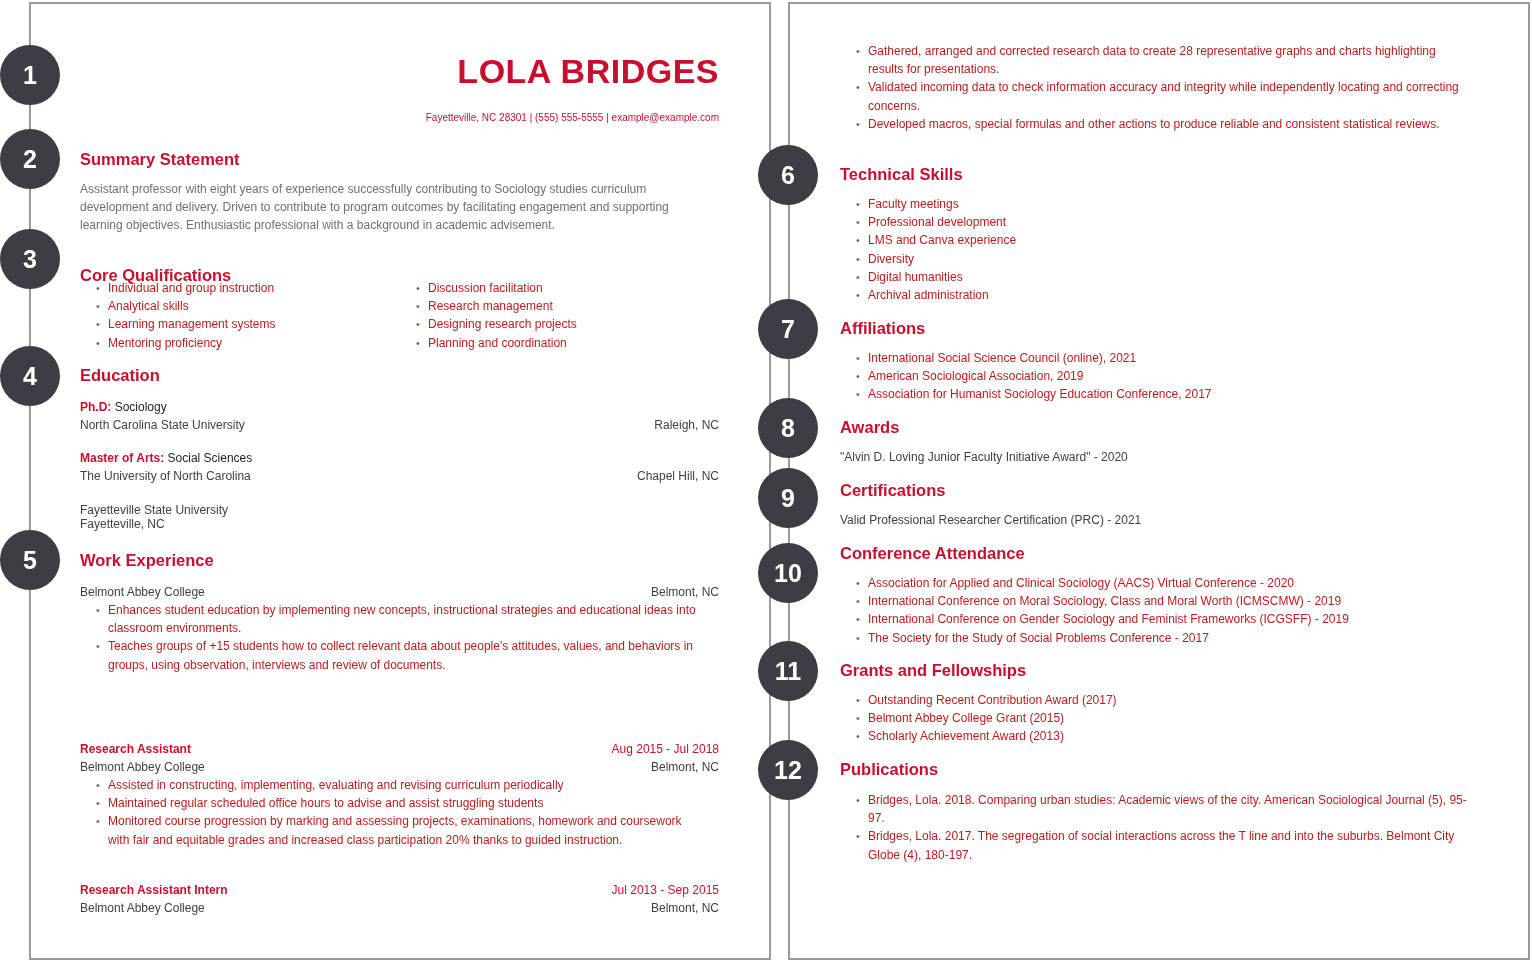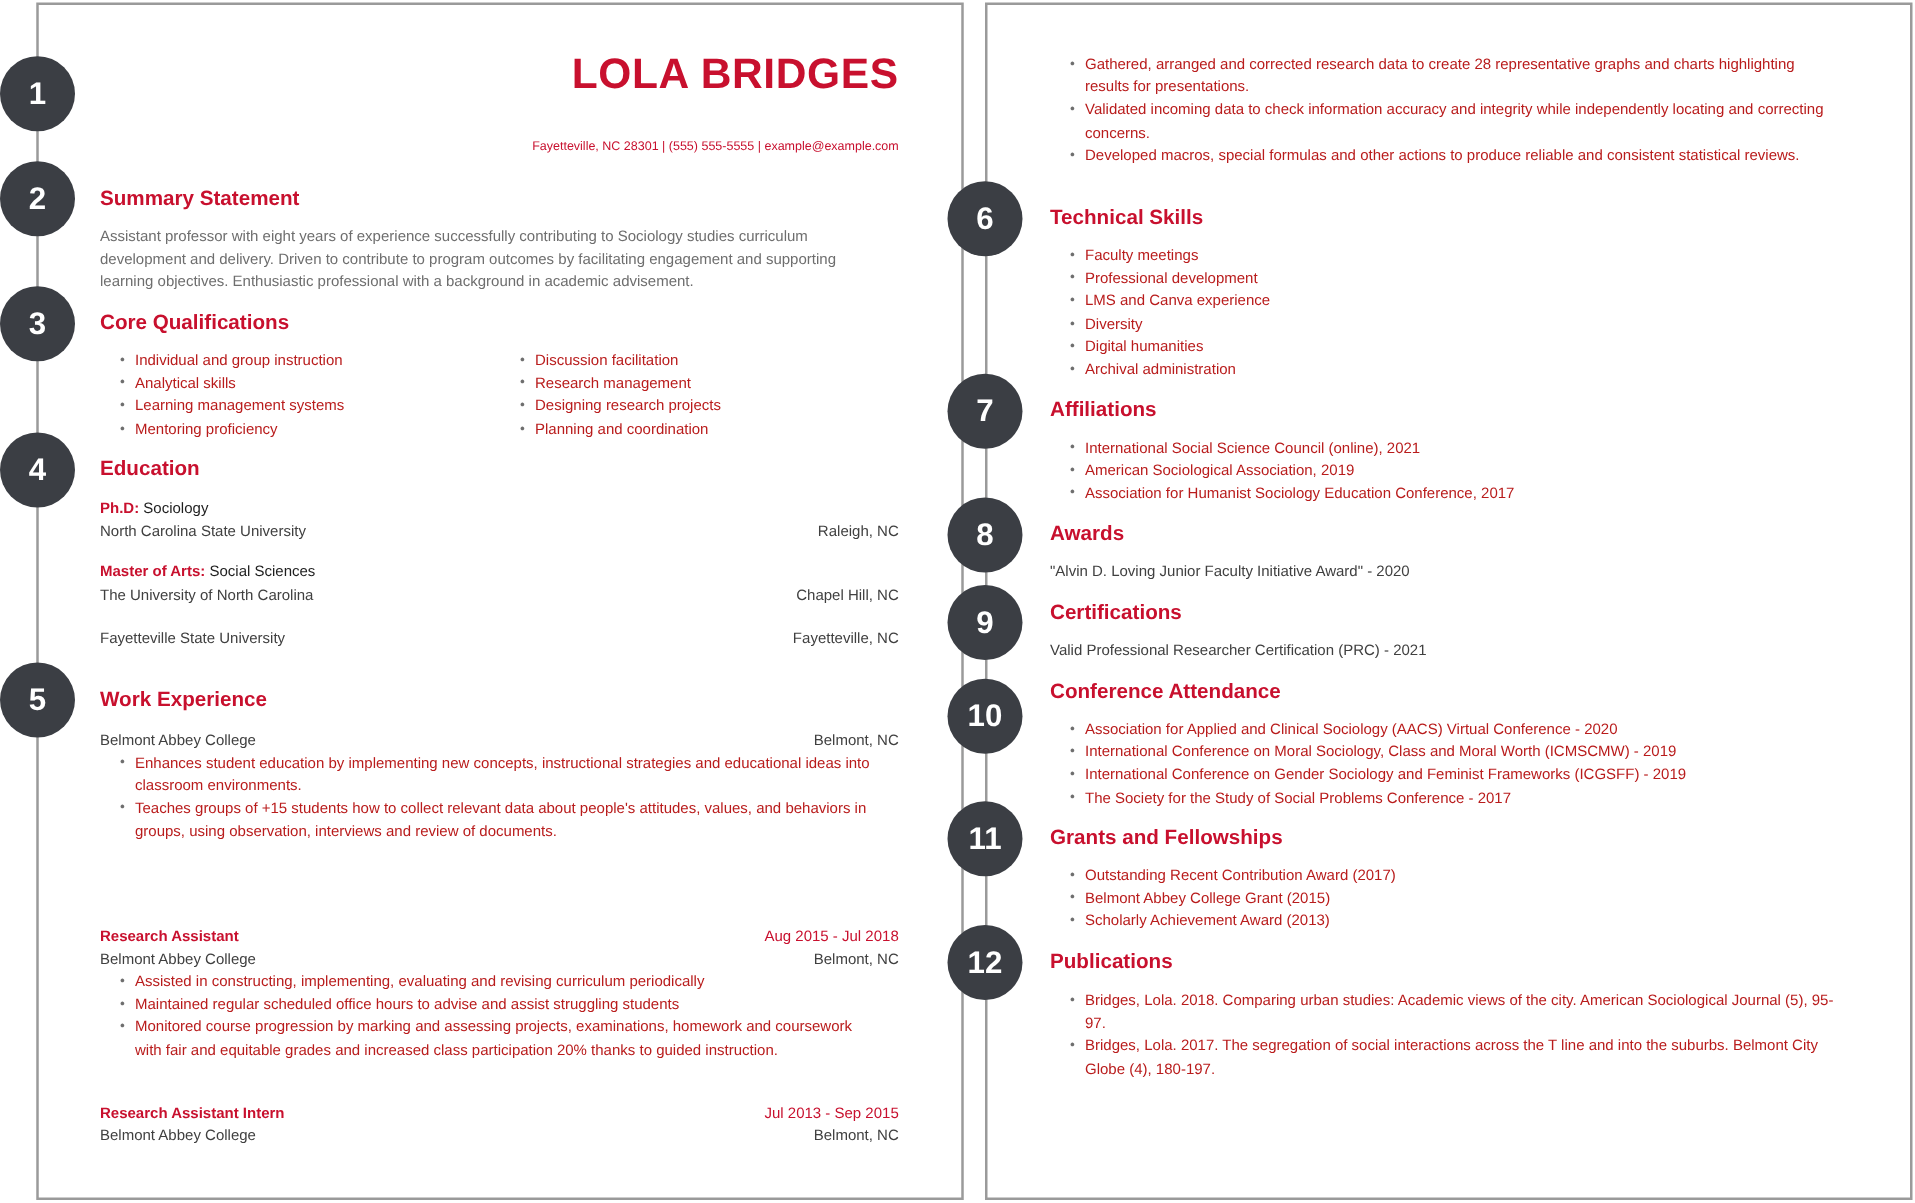--- a/index.html
+++ b/index.html
@@ -48,27 +48,27 @@
 <div class="badge" style="left:0;top:530px;">5</div>
 
 <div class="badge" style="left:758px;top:145px;">6</div>
 <div class="badge" style="left:758px;top:299px;">7</div>
 <div class="badge" style="left:758px;top:398px;">8</div>
 <div class="badge" style="left:758px;top:468px;">9</div>
 <div class="badge" style="left:758px;top:543px;">10</div>
 <div class="badge" style="left:758px;top:641px;">11</div>
 <div class="badge" style="left:758px;top:740px;">12</div>
 
-<div class="abs h-name" style="right:813px;top:40px;">LOLA BRIDGES</div>
+<div class="abs h-name" style="right:813px;top:52px;">LOLA BRIDGES</div>
 <div class="abs contact" style="right:813px;top:112px;">Fayetteville, NC 28301 | (555) 555-5555 | example@example.com</div>
 
 <div class="abs sec-title" style="left:80px;top:150px;">Summary Statement</div>
 <div class="abs body-text" style="left:80px;top:180px;width:630px;">Assistant professor with eight years of experience successfully contributing to Sociology studies curriculum development and delivery. Driven to contribute to program outcomes by facilitating engagement and supporting learning objectives. Enthusiastic professional with a background in academic advisement.</div>
 
-<div class="abs sec-title" style="left:80px;top:249px;">Core Qualifications</div>
+<div class="abs sec-title" style="left:80px;top:266px;">Core Qualifications</div>
 <ul class="abs bullets" style="left:96px;top:279px;">
   <li>Individual and group instruction</li>
   <li>Analytical skills</li>
   <li>Learning management systems</li>
   <li>Mentoring proficiency</li>
 </ul>
 <ul class="abs bullets" style="left:416px;top:279px;">
   <li>Discussion facilitation</li>
   <li>Research management</li>
   <li>Designing research projects</li>
@@ -85,21 +85,21 @@
     </div>
 </div>
 <div class="abs" style="left:80px;top:448px;width:639px;">
   <div><span class="deg-label">Master of Arts</span><span class="deg-label">:</span><span class="deg-field"> Social Sciences</span></div>
   <div class="row small" style="margin-top:3px;">
       <span>The University of North Carolina</span>
       <span>Chapel Hill, NC</span>
     </div>
 </div>
 <div class="abs" style="left:80px;top:500px;width:639px;">
-  <div class="row small" style="margin-top:3px;">
+  <div class="row small" style="margin-top:3px;flex-direction:column;">
       <span>Fayetteville State University</span>
       <span>Fayetteville, NC</span>
     </div>
 </div>
 
 <div class="abs sec-title" style="left:80px;top:551px;">Work Experience</div>
 
 <div class="abs" style="left:80px;top:581px;width:639px;">
   <div class="row small" style="margin-top:4px;">
       <span>Belmont Abbey College</span>

